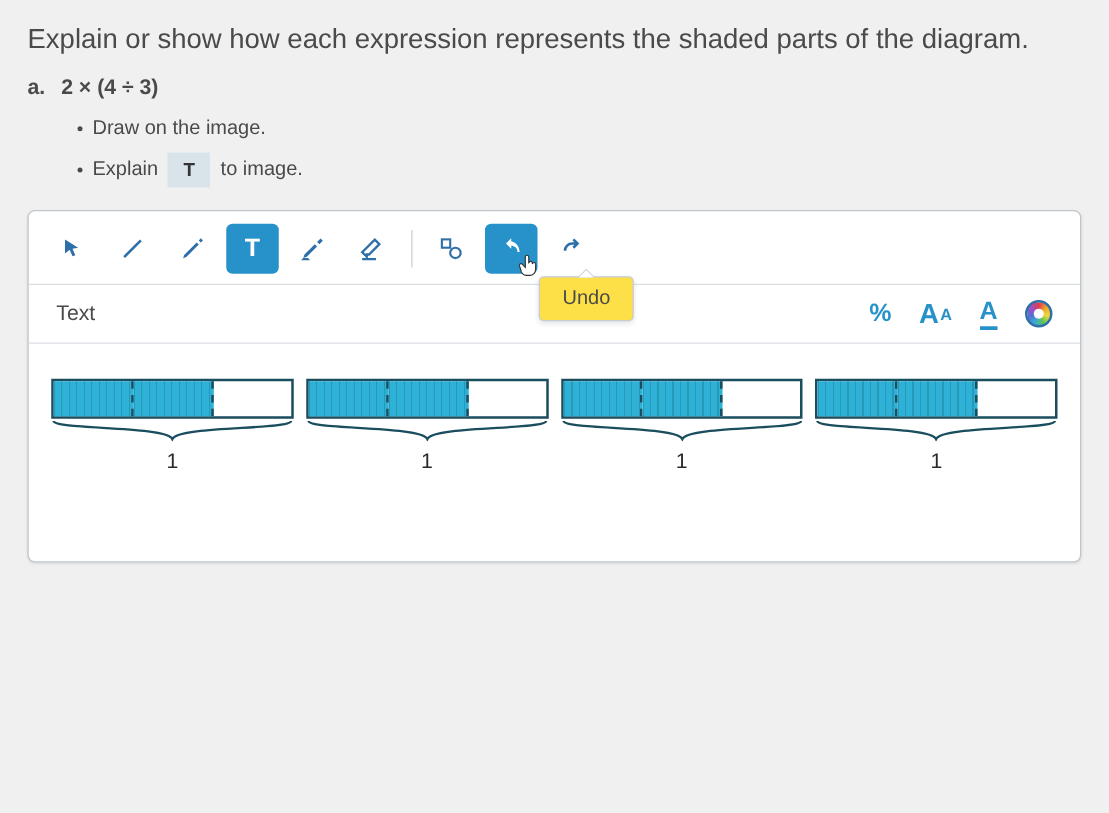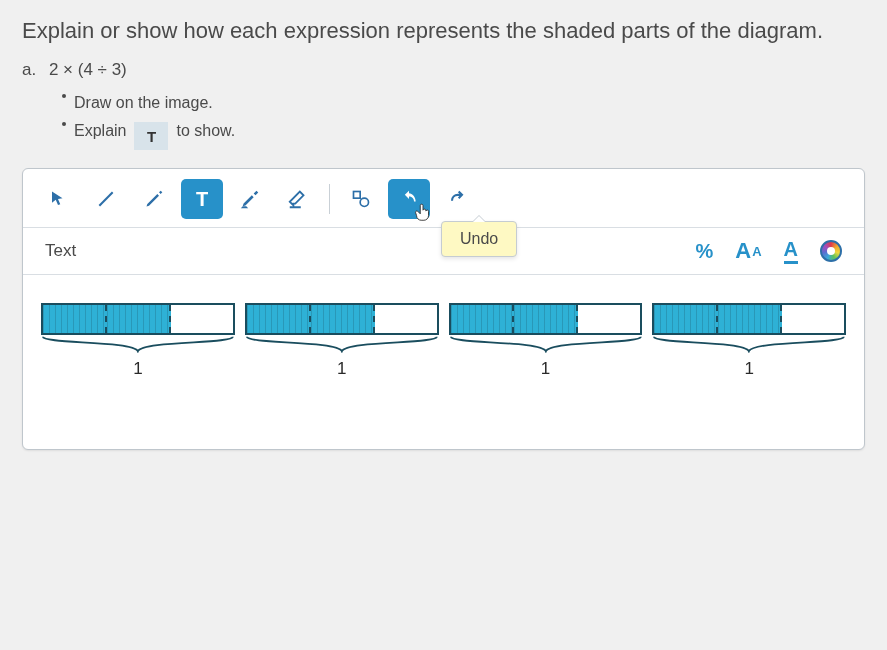--- a/index.html
+++ b/index.html
@@ -5,23 +5,23 @@
   * { box-sizing: border-box; margin: 0; padding: 0; }
   body {
     font-family: -apple-system, BlinkMacSystemFont, "Segoe UI", Arial, sans-serif;
     background: #f0f0f0;
     width: 887px;
     height: 650px;
     padding: 18px 22px;
     color: #3a3a3a;
   }
   .question-text { font-size: 22px; color: #4a4a4a; margin-bottom: 16px; }
-  .part-label { font-size: 17px; color: #4a4a4a; margin-bottom: 14px; }
+  .part-label { font-size: 17px; color: #4a4a4a; margin-bottom: 14px; font-weight: bold; }
   .instructions { margin-left: 40px; margin-bottom: 18px; }
-  .instruction-line { font-size: 16px; color: #4a4a4a; margin-bottom: 10px; display: flex; gap: 8px; }
+  .instruction-line { font-size: 16px; color: #4a4a4a; margin-bottom: 10px; display: flex; align-items: center; gap: 8px; }
   .bullet { width:4px; height:4px; background:#4a4a4a; border-radius:50%; display:inline-block; }
   .t-chip {
     display:inline-flex; align-items:center; justify-content:center;
     width:34px; height:28px; background:#d8e3ea; color:#333;
     font-weight:600; font-size:15px;
   }
   .editor {
     background:#fff;
     border:1px solid #bfc6cc;
     border-radius:6px;
@@ -51,22 +51,22 @@
     padding:10px 22px;
     border-bottom:1px solid #d9dee3;
     position:relative;
     text-align:right;
   }
   .subbar-left { font-size:17px; color:#4a4a4a; }
   .subbar-right { display:flex; align-items:center; gap:22px; }
   .fmt-btn { color:#2791c9; font-size:20px; font-weight:600; cursor:pointer; display:flex; align-items:center; }
   .underline-a { border-bottom:3px solid #2791c9; line-height:1; padding-bottom:2px; }
   .tooltip {
-    position:absolute; top:52px; left:418px;
-    background:#fef9c3; border:1px solid #c5ccd2; border-radius:4px;
+    position:absolute; top:52px; left:408px;
+    background:#fde047; border:1px solid #c5ccd2; border-radius:4px;
     padding:8px 18px; font-size:16px; color:#4a4a4a;
     box-shadow:0 2px 4px rgba(0,0,0,0.1); z-index:5;
   }
   .tooltip:before {
     content:""; position:absolute; top:-7px; left:50%; transform:translateX(-50%);
     width:0; height:0; border-left:7px solid transparent; border-right:7px solid transparent;
     border-bottom:7px solid #c5ccd2;
   }
   .tooltip:after {
     content:""; position:absolute; top:-6px; left:50%; transform:translateX(-50%);
@@ -119,21 +119,21 @@
 
 <div class="instructions">
   <div class="instruction-line">
     <span class="bullet"></span>
     <span>Draw on the image.</span>
   </div>
   <div class="instruction-line">
     <span class="bullet"></span>
     <span>Explain</span>
     <span class="t-chip">T</span>
-    <span>to show.</span>
+    <span>to image.</span>
   </div>
 </div>
 
 <div class="editor">
 
   <div class="toolbar">
     <div class="tool-btn">
       <svg width="18" height="18" viewBox="0 0 24 24">
           <path fill="currentColor" d="M4 2l14 9-6 1 3 7-3 1-3-7-5 4z"></path>
         </svg>

